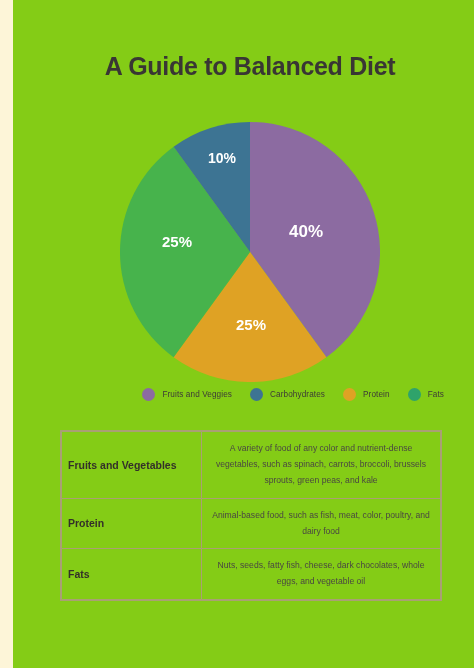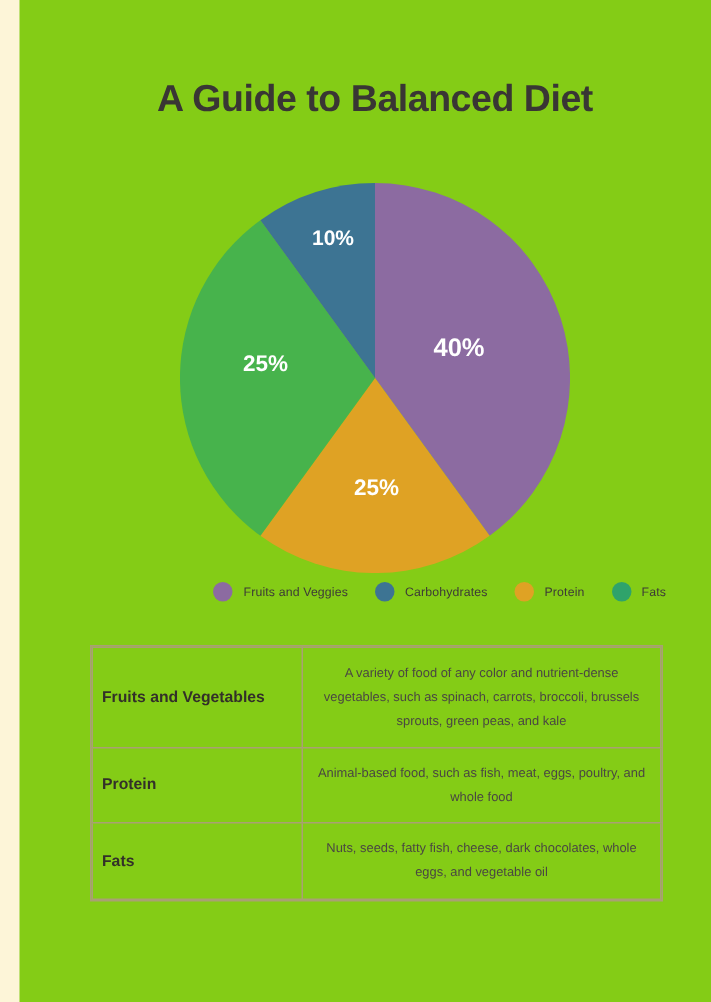--- a/index.html
+++ b/index.html
@@ -169,21 +169,21 @@
 
   <div class="table">
     <table>
       <tbody>
         <tr>
           <td class="cell-name">Fruits and Vegetables</td>
           <td class="cell-desc">A variety of food of any color and nutrient-dense vegetables, such as spinach, carrots, broccoli, brussels sprouts, green peas, and kale</td>
         </tr>
         <tr>
           <td class="cell-name">Protein</td>
-          <td class="cell-desc">Animal-based food, such as fish, meat, eggs, poultry, and whole food</td>
+          <td class="cell-desc">Animal-based food, such as fish, meat, color, poultry, and dairy food</td>
         </tr>
         <tr>
           <td class="cell-name">Fats</td>
           <td class="cell-desc">Nuts, seeds, fatty fish, cheese, dark chocolates, whole eggs, and vegetable oil</td>
         </tr>
       </tbody>
     </table>
   </div>
 
 </div>

